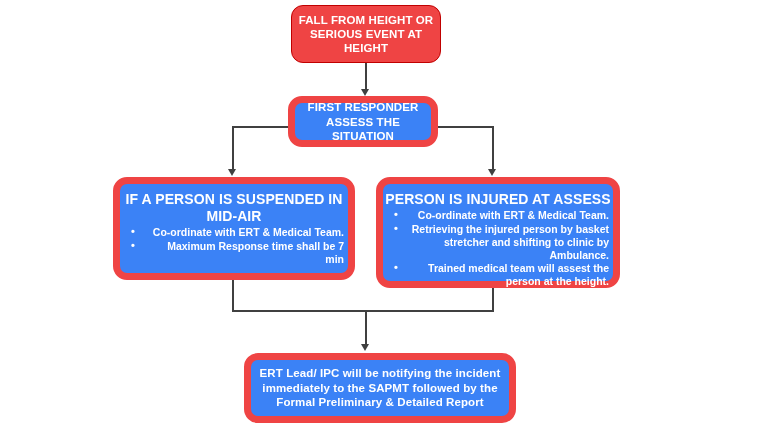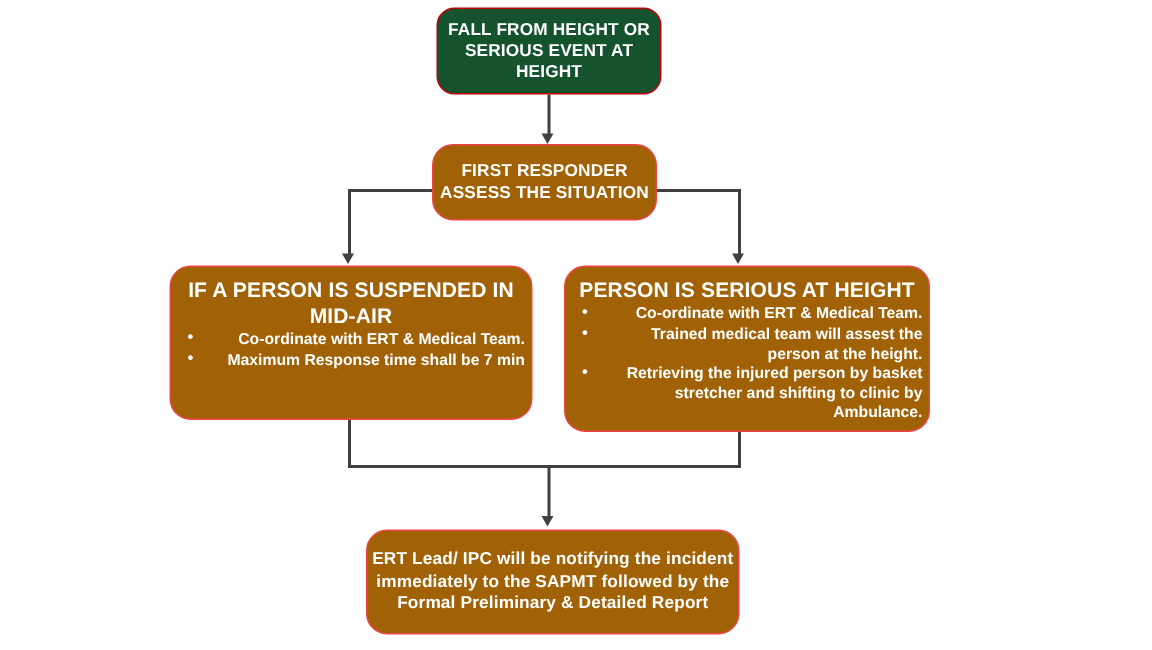--- a/index.html
+++ b/index.html
@@ -20,28 +20,28 @@
   .node {
     position: absolute;
     box-sizing: border-box;
     color: #ffffff;
     display: flex;
     flex-direction: column;
     justify-content: center;
     z-index: 2;
   }
   .node-red {
-    background: #14532d;
+    background: #ef4444;
     border-radius: 12px;
     border: 1px solid #c00000;
   }
   .node-blue {
-    background: #a16207;
+    background: #3b82f6;
     border-radius: 14px;
-    border: 1px solid #ef4444;
+    border: 7px solid #ef4444;
   }
   .node-title {
     text-align: center;
     font-weight: 700;
     line-height: 1.22;
     letter-spacing: 0.1px;
   }
   .bullets {
     margin: 1px 0 0 0;
     padding: 0 4px 0 26px;
@@ -76,21 +76,21 @@
     justify-content: flex-start;
     padding-top: 7px;
   }
   #node-injured {
     left: 376px; top: 177px; width: 244px; height: 111px;
     font-size: 10.5px;
     justify-content: flex-start;
     padding-top: 7px;
   }
   #node-report {
-    left: 244px; top: 353px; width: 249px; height: 70px;
+    left: 244px; top: 353px; width: 272px; height: 70px;
     font-size: 11.5px;
   }
   #node-report .node-title { font-weight: 600; line-height: 1.3; }
   #node-suspended .node-title, #node-injured .node-title { font-weight: 600; font-size: 14px; }
 
   
   .vline {
     position: absolute;
     width: 2px;
     background: #404040;
@@ -157,25 +157,25 @@
 
   <div class="node node-blue" id="node-suspended">
     <div class="node-title">IF A PERSON IS SUSPENDED IN MID-AIR</div>
     <ul class="bullets">
       <li>Co-ordinate with ERT &amp; Medical Team.</li>
       <li>Maximum Response time shall be 7 min</li>
     </ul>
   </div>
 
   <div class="node node-blue" id="node-injured">
-    <div class="node-title">PERSON IS SERIOUS AT HEIGHT</div>
+    <div class="node-title">PERSON IS INJURED AT ASSESS</div>
     <ul class="bullets">
       <li>Co-ordinate with ERT &amp; Medical Team.</li>
+      <li>Retrieving the injured person by basket stretcher and shifting to clinic by Ambulance.</li>
       <li>Trained medical team will assest the person at the height.</li>
-      <li>Retrieving the injured person by basket stretcher and shifting to clinic by Ambulance.</li>
     </ul>
   </div>
 
   <div class="node node-blue" id="node-report">
     <div class="node-title">ERT Lead/ IPC will be notifying the incident immediately to the SAPMT followed by the Formal Preliminary &amp; Detailed Report</div>
   </div>
 
 </div>
 
 </body></html>

